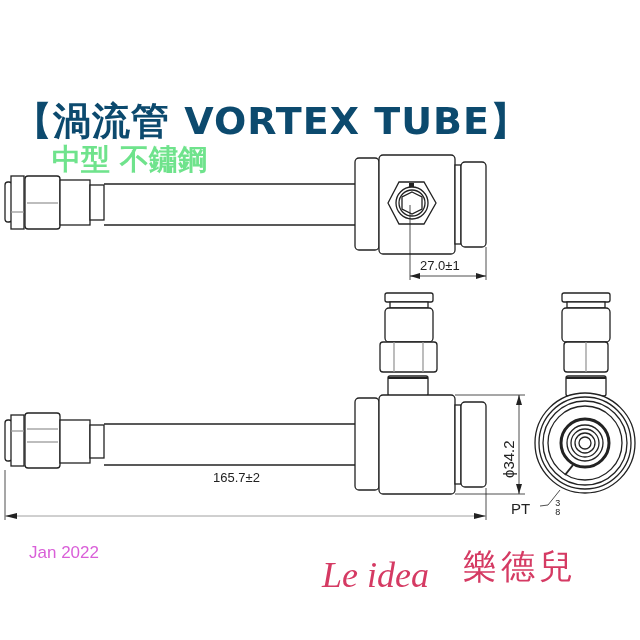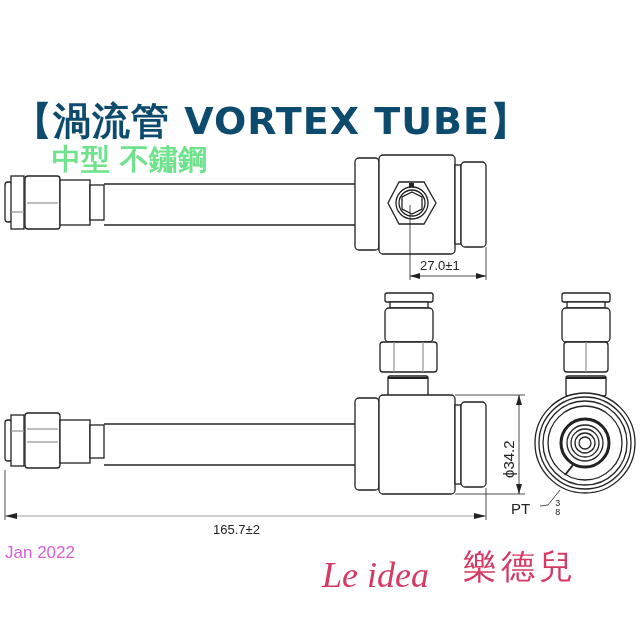--- a/index.html
+++ b/index.html
@@ -21,21 +21,21 @@
   .dim-vert {
     position: absolute; font-family: "Liberation Sans", sans-serif; font-size: 15px; color: #222;
     transform: rotate(-90deg); transform-origin: left top; white-space: nowrap;
   }
   .pt-label {
     position: absolute; left: 511px; top: 499px; font-family: "Liberation Sans", sans-serif;
     font-size: 15px; color: #222; display: flex; align-items: center; gap: 22px;
   }
   .frac { display: inline-flex; flex-direction: column; font-size: 9px; line-height: 9px; margin-left: 3px; text-align: center; }
   .date {
-    position: absolute; left: 5px; top: 543px; font-family: "Liberation Sans", sans-serif;
+    position: absolute; left: 29px; top: 543px; font-family: "Liberation Sans", sans-serif;
     font-size: 17px; color: #d95fd8; text-align: center;
   }
   .brand {
     position: absolute; left: 322px; top: 554px; font-family: "Liberation Serif", serif;
     font-style: italic; font-size: 36px; color: #d53a63; white-space: nowrap;
   }
   .brand-cjk {
     position: absolute; left: 463px; top: 544px; font-family: "DejaVu Serif", serif;
     font-size: 34px; color: #d53a63; white-space: nowrap; letter-spacing: 4px;
   }
@@ -138,21 +138,21 @@
     <circle cx="585" cy="443" r="14"></circle>
     <circle cx="585" cy="443" r="10"></circle>
     <circle cx="585" cy="443" r="6"></circle>
     <line x1="573" y1="465" x2="565" y2="475" stroke-width="2"></line>
     <polyline points="560,490 548,505 540,506" stroke-width="0.8"></polyline>
   </g>
 </svg>
 
 <div class="dim-label" style="left:420px; top:258px;">27.0±1</div>
 <div class="dim-vert" style="left:500px; top:478px;">ϕ34.2</div>
-<div class="dim-label" style="left:213px; top:522px;">165.7±2</div>
+<div class="dim-label" style="left:213px; top:470px;">165.7±2</div>
 
 <div class="pt-label">
   <span>PT</span>
   <span class="frac">
     <span>3</span>
     <span>8</span>
   </span>
 </div>
 
 <div class="date">Jan 2022</div>

